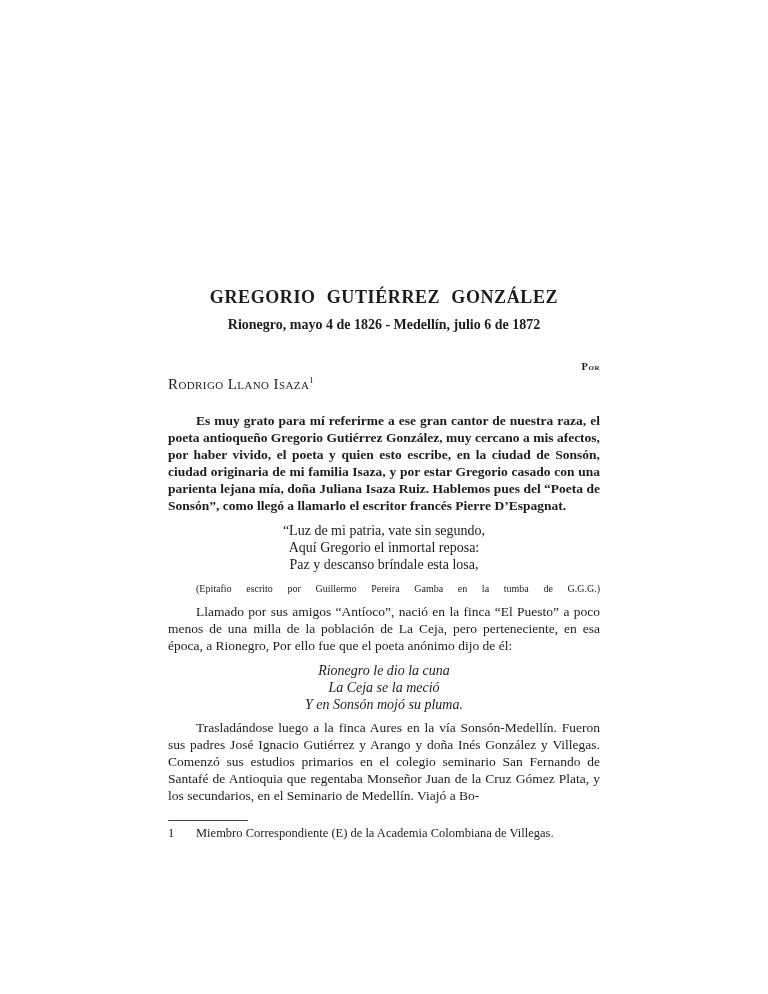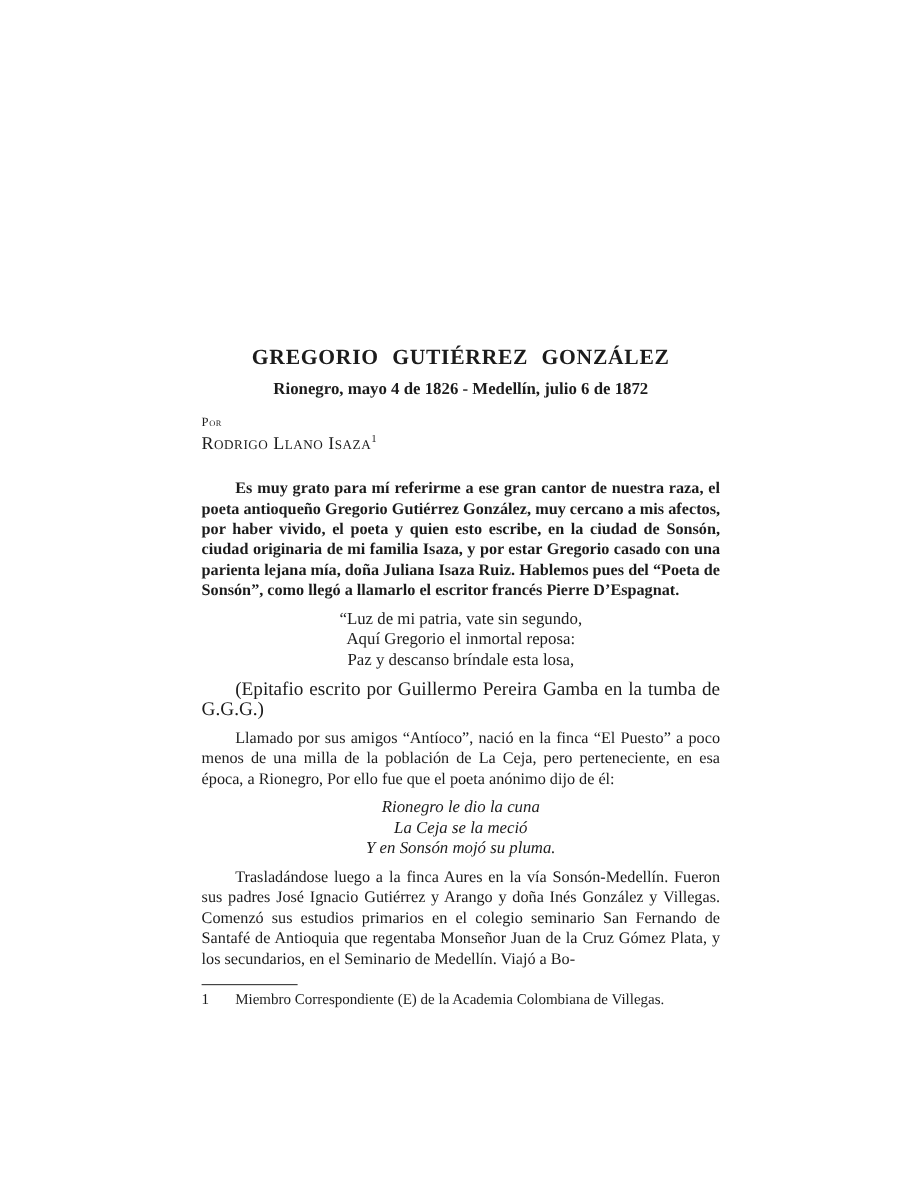--- a/index.html
+++ b/index.html
@@ -1,15 +1,15 @@
 <!DOCTYPE html>
 <html><head>
 <meta charset="utf-8">
 <style>
-  * { margin: 0; padding: 0; box-sizing: border-box; }
+  * { margin: 0; padding: 0; box-sizing: border-box; border-radius: 16px; }
 
   html, body {
     width: 768px;
     background: #ffffff;
   }
 
   .page {
     position: relative;
     width: 768px;
     height: 994px;
@@ -37,26 +37,27 @@
 
   .article-subtitle {
     margin-top: 8px;
     font-size: 14px;
     font-weight: bold;
     text-align: center;
     line-height: 17px;
   }
 
   .byline-label {
-    margin-top: 14px;
+    margin-top: 28px;
     font-size: 10.5px;
     font-variant: small-caps;
     letter-spacing: 0.5px;
-    text-align: left;
+    text-align: right;
     line-height: 12px;
+    font-weight: bold;
   }
 
   .author {
     margin-top: 2px;
     font-size: 15px;
     font-variant: small-caps;
     letter-spacing: 0.4px;
     line-height: 18px;
   }
 
@@ -82,21 +83,21 @@
     margin-top: 8px;
     font-size: 14px;
     line-height: 17px;
     text-align: center;
   }
 
   .verse.italic { font-style: italic; }
 
   .epitaph-caption {
     margin-top: 7px;
-    font-size: 16px;
+    font-size: 10px;
     line-height: 17px;
     text-indent: 28px;
     text-align: justify;
     text-align-last: justify;
   }
 
   .footnote-area {
     position: absolute;
     left: 168px;
     top: 820px;

